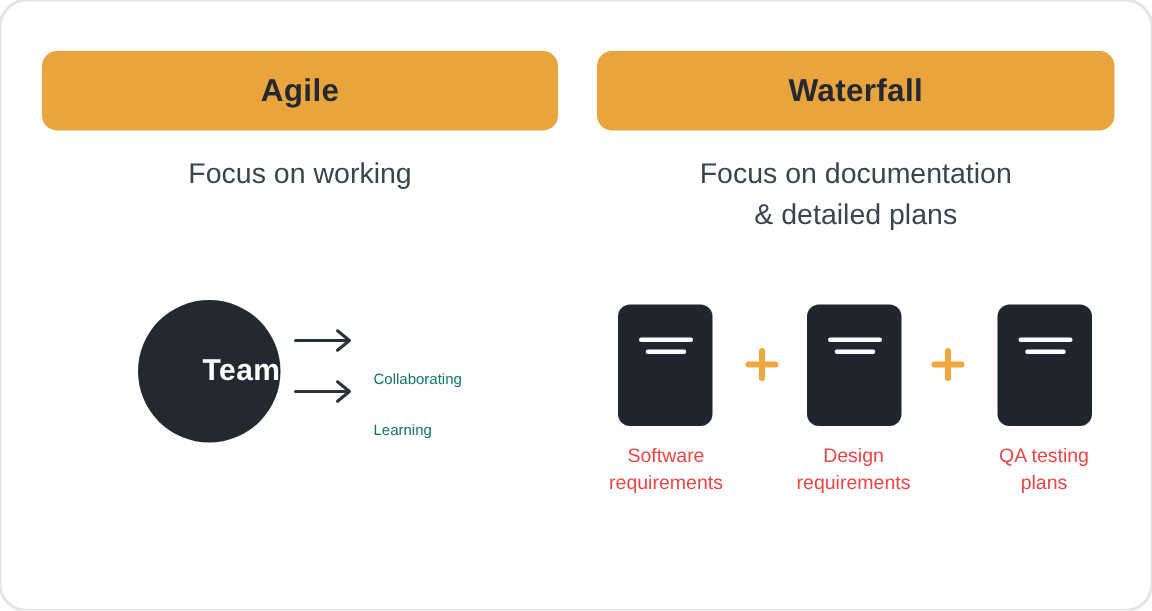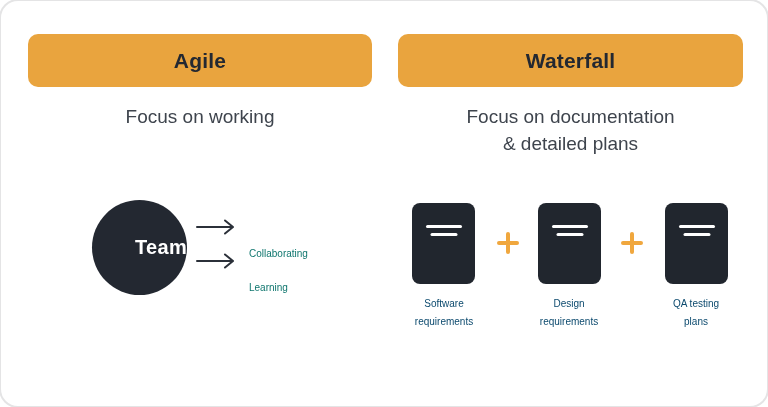--- a/index.html
+++ b/index.html
@@ -66,22 +66,22 @@
   .doc-line2 { top: 30px; width: 27px; }
   .plus {
     position: absolute; top: 232px; width: 22px; height: 22px;
   }
   .plus.p1 { left: 497px; }
   .plus.p2 { left: 621px; }
   .plus .h { position: absolute; top: 9px; left: 0; width: 22px; height: 4px; background: #F0A73E; border-radius: 2px; }
   .plus .v { position: absolute; left: 9px; top: 0; width: 4px; height: 22px; background: #F0A73E; border-radius: 2px; }
   .doc-label {
     position: absolute; top: 295px; width: 110px;
-    text-align: center; color: #0c4a6e;
-    font-size: 10px; line-height: 18px;
+    text-align: center; color: #ef4444;
+    font-size: 13px; line-height: 18px;
   }
   .doc-label.l1 { left: 389px; }
   .doc-label.l2 { left: 514px; }
   .doc-label.l3 { left: 641px; }
   .logo {
     position: absolute; left: 25px; top: 349px;
     font-size: 27px; font-weight: 700; color: #262B35;
     letter-spacing: -0.5px;
   }
 </style>

